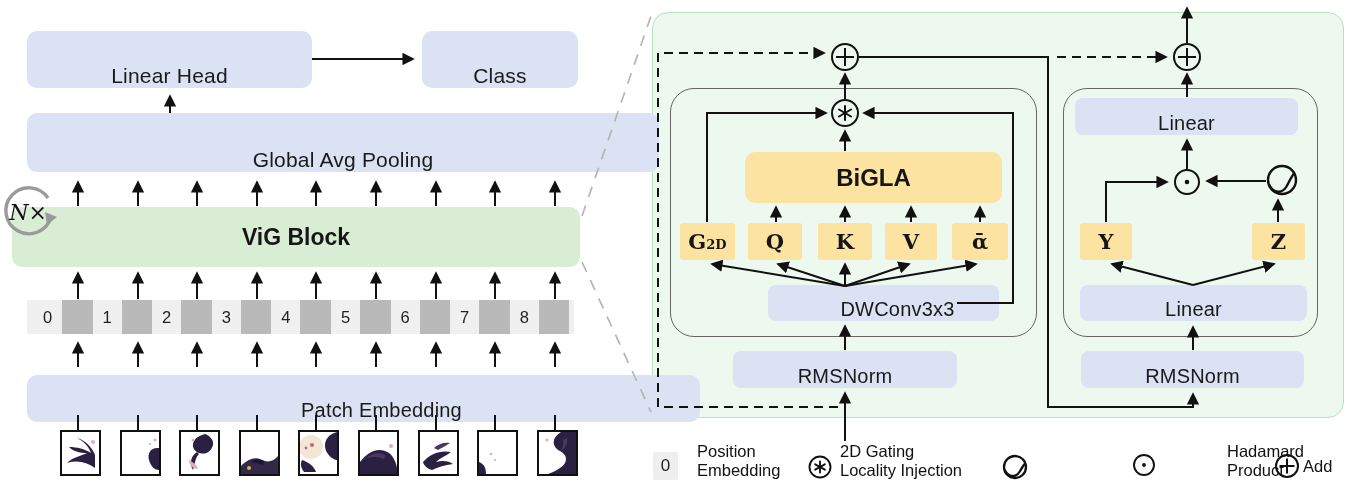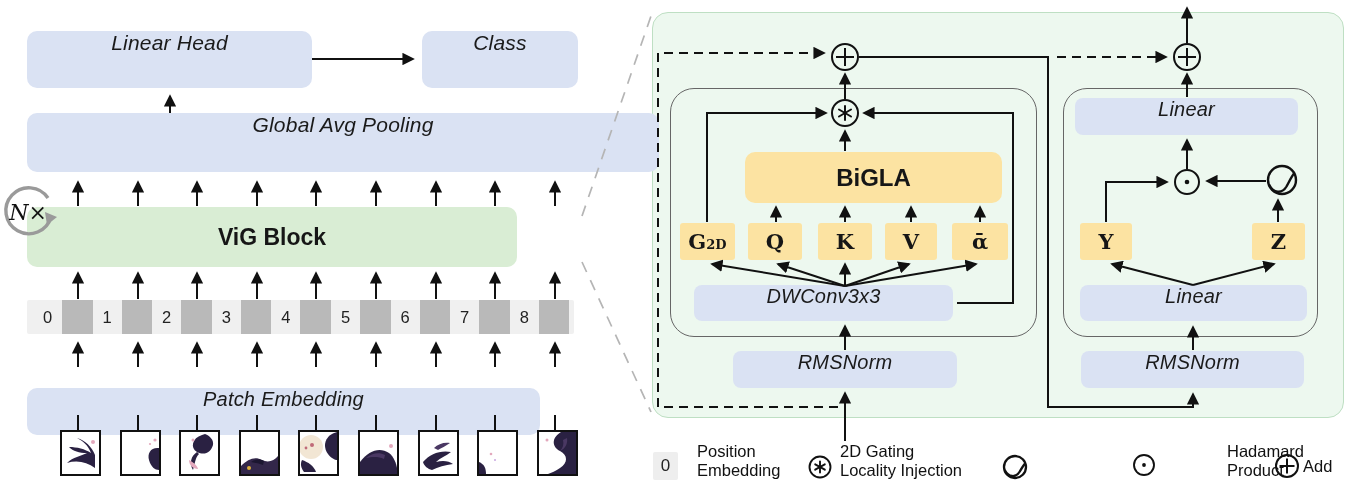--- a/index.html
+++ b/index.html
@@ -12,23 +12,23 @@
     --strip-gray:#f0f0f0;
     --ink:#161616;
   }
   html,body{margin:0;padding:0;background:#fff;}
   .canvas{
     position:relative;width:1349px;height:487px;background:#fff;overflow:hidden;
     font-family:"Liberation Sans", sans-serif;color:var(--ink);
   }
   .abs{position:absolute;}
   .box{
-    position:absolute;display:flex;align-items:flex-start;justify-content:center;
+    position:absolute;display:flex;align-items:flex-end;justify-content:center;
     background:var(--box-blue);border-radius:10px;font-size:21px;color:#1a1a1a;
-    z-index:2;letter-spacing:.2px;font-style:italic;
+    z-index:2;letter-spacing:.2px;
   }
   .green-block{
     position:absolute;display:flex;align-items:center;justify-content:center;
     background:var(--block-green);border-radius:10px;font-size:23px;font-weight:bold;z-index:2;
   }
   .panel{
     position:absolute;background:var(--panel-green);border:1.5px solid var(--panel-border);
     border-radius:16px;z-index:0;
   }
   .subblock{
@@ -80,21 +80,21 @@
 
   <div class="box" style="left:27px;top:31px;width:285px;height:57px;">
     <span>Linear Head</span>
   </div>
   <div class="box" style="left:422px;top:31px;width:156px;height:57px;">
     <span>Class</span>
   </div>
   <div class="box" style="left:27px;top:113px;width:632px;height:59px;">
     <span>Global Avg Pooling</span>
   </div>
-  <div class="green-block" style="left:27px;top:207px;width:490px;height:60px;text-align:center;">
+  <div class="green-block" style="left:12px;top:207px;width:568px;height:60px;text-align:center;">
     <span>ViG Block</span>
   </div>
 
   <svg class="abs" style="left:1px;top:184px;z-index:3;" width="58" height="58" viewBox="0 0 58 58">
     <path d="M47 14 A 23 23 0 1 0 50 33" fill="none" stroke="#9a9a9a" stroke-width="3.4"></path>
     <polygon points="44,28 56,33 46,41" fill="#9a9a9a"></polygon>
   </svg>
   <div class="ntimes" style="left:4px;top:192px;width:48px;height:40px;">N×</div>
 
   <div class="strip" style="left:27px;top:300px;width:541px;height:34px;">
@@ -129,21 +129,21 @@
       <div class="pe-unit">
         <span class="pe-num">7</span>
         <div class="pe-square"></div>
       </div>
       <div class="pe-unit">
         <span class="pe-num">8</span>
         <div class="pe-square"></div>
       </div>
     </div>
 
-  <div class="box" style="left:27px;top:388px;width:513px;height:47px;font-size:20px;">
+  <div class="box" style="left:27px;top:375px;width:637px;height:47px;font-size:20px;padding-left:36px;">
     <span>Patch Embedding</span>
   </div>
 
   <div class="patch" style="left:59.5px;top:430px;">
     <svg width="37" height="42" viewBox="0 0 37 42">
         <path d="M33 36 C25 30 15 28 5 31 C11 25 19 24 25 21 C17 21 11 19 7 15 C15 15 23 17 29 21 C26 13 21 9 15 6 C23 8 30 15 33 23 Z" fill="#2a2142"></path>
         <circle cx="31" cy="10" r="2" fill="#e3a9bd"></circle>
       </svg>
   </div>
   <div class="patch" style="left:119.5px;top:430px;">
@@ -224,21 +224,21 @@
   <div class="token" style="left:952px;top:223px;width:56px;height:37px;">
     <span>ᾱ</span>
   </div>
   <div class="token" style="left:1080px;top:223px;width:52px;height:37px;">
     <span>Y</span>
   </div>
   <div class="token" style="left:1252px;top:223px;width:53px;height:37px;">
     <span>Z</span>
   </div>
 
-  <div class="box" style="left:694px;top:285px;width:259px;height:36px;font-size:20px;border-radius:8px;">
+  <div class="box" style="left:768px;top:285px;width:203px;height:36px;font-size:20px;border-radius:8px;padding-left:28px;">
     <span>DWConv3x3</span>
   </div>
   <div class="box" style="left:733px;top:351px;width:224px;height:37px;font-size:20px;border-radius:8px;">
     <span>RMSNorm</span>
   </div>
   <div class="box" style="left:1080px;top:285px;width:227px;height:36px;font-size:20px;border-radius:8px;">
     <span>Linear</span>
   </div>
   <div class="box" style="left:1081px;top:351px;width:223px;height:37px;font-size:20px;border-radius:8px;">
     <span>RMSNorm</span>

